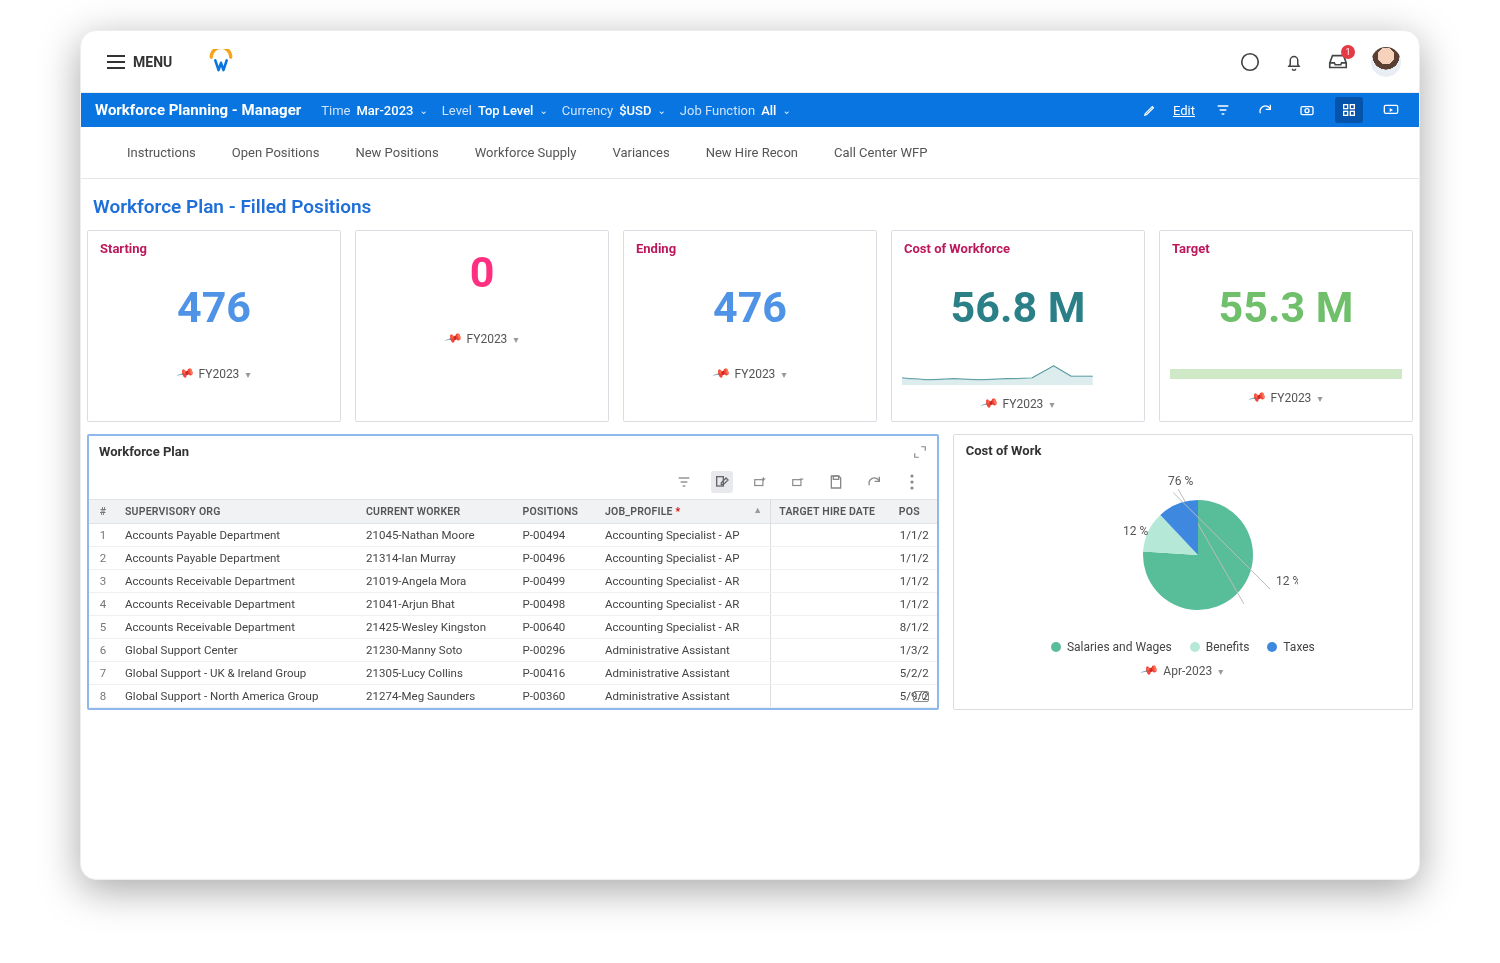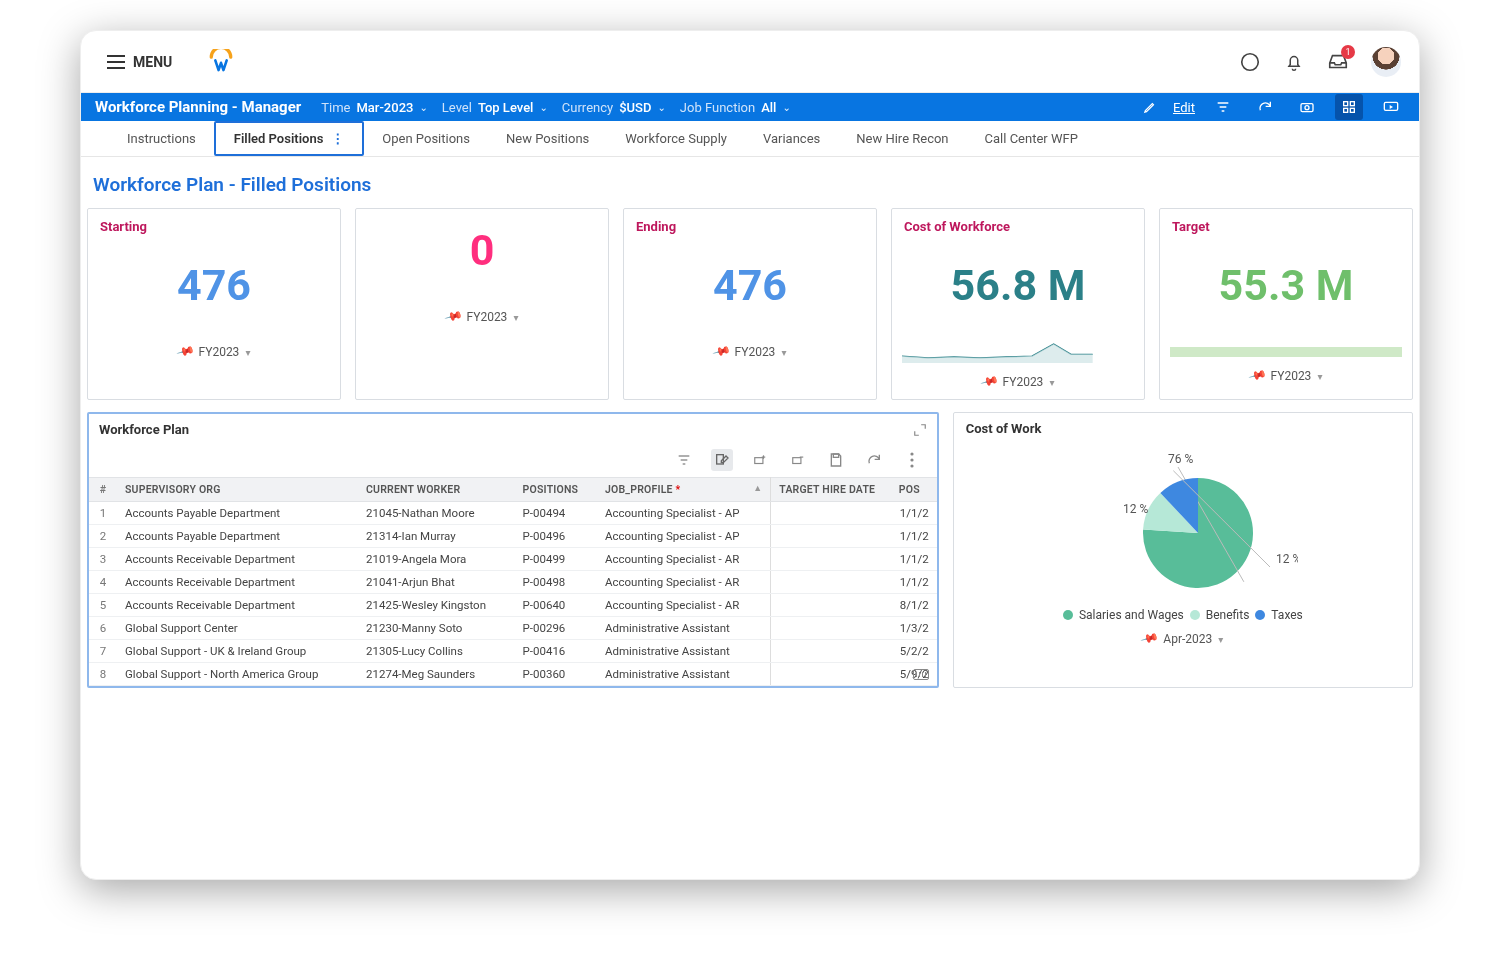--- a/index.html
+++ b/index.html
@@ -11,32 +11,32 @@
   .hamburger { width:18px; height:14px; display:flex; flex-direction:column; justify-content:space-between;}
   .hamburger span{height:2px;background:#333;display:block;}
   .logo { margin-left:28px; width:26px; height:26px; }
   .search { flex:0 0 470px; margin-left:auto; margin-right:auto; display:flex; align-items:center; background:#eef0f2; border-radius:24px; height:40px; padding:0 18px; color:#777; gap:10px;}
   .search input { border:none; background:transparent; outline:none; font-size:15px; flex:1; color:#444;}
   .top-icons { display:flex; align-items:center; gap:22px; margin-left:auto;}
   .icon-btn { width:22px; height:22px; display:flex; align-items:center; justify-content:center; color:#555; cursor:pointer; position:relative;}
   .badge { position:absolute; top:-6px; right:-6px; background:#e63946; color:#fff; border-radius:50%; width:14px; height:14px; font-size:9px; display:flex; align-items:center; justify-content:center;}
   .avatar { width:30px; height:30px; border-radius:50%; background: radial-gradient(circle at 50% 30%, #f6d2bd 32%, #5a4033 33% 52%, #e9eef5 53%); }
   
-  .bluebar { background:#0875e1; height:28px; display:flex; align-items:center; padding:0 14px; color:#fff; font-size:13px; gap:14px;}
+  .bluebar { background:#0875e1; height:34px; display:flex; align-items:center; padding:0 14px; color:#fff; font-size:13px; gap:14px;}
   .bluebar .title { font-weight:700; font-size:15px; margin-right:6px;}
   .bluebar .param { display:flex; align-items:center; gap:6px;}
   .bluebar .param .lbl{color:#cfe3fa;}
   .bluebar .param .val{font-weight:500;}
   .bluebar .chev{font-size:10px;opacity:.9;}
   .bluebar .spacer{flex:1;}
   .bluebar .edit{display:flex;align-items:center;gap:16px;cursor:pointer;text-decoration:underline;}
   .mini-btn{width:28px;height:26px;border-radius:3px;display:flex;align-items:center;justify-content:center;cursor:pointer;}
   .mini-btn.active{background:#0553ab;}
   
-  .tabs { display:flex; align-items:center; gap:0; padding:0 28px; border-bottom:1px solid #e6e6e6; height:36px; font-size:13px; color:#555;}
+  .tabs { display:flex; align-items:center; gap:0; padding:0 28px; border-bottom:1px solid #e6e6e6; height:52px; font-size:13px; color:#555;}
   .tab { padding:0 18px; height:100%; display:flex; align-items:center; cursor:pointer;}
   .tab.active{ border:2px solid #1e6fd9; color:#333; font-weight:600; border-radius:2px; position:relative; background:#fff;}
   .tab .dots{ margin-left:8px; color:#1e6fd9;}
   
   .page-title{ color:#1e6fd9; font-size:19px; font-weight:600; padding:16px 6px 12px 6px;}
   .content{ padding:0 6px 10px 6px;}
   
   .kpis{ display:flex; gap:14px;}
   .card{ border:1px solid #d9dde2; border-radius:2px; background:#fff; flex:1; min-width:0; position:relative;}
   .card .hdr{ font-size:13px; font-weight:700; color:#be185d; padding:10px 12px;}
@@ -63,21 +63,21 @@
   table.grid th{ background:#f1f2f4; text-align:left; padding:5px 8px; font-weight:600; font-size:10.5px; color:#555; border-top:1px solid #e1e3e6;border-bottom:1px solid #e1e3e6; letter-spacing:.2px;}
   table.grid td{ padding:4px 8px; border-bottom:1px solid #eef0f2;}
   table.grid td.num,table.grid th.num{ text-align:center;color:#777;}
   .astk{color:#d00;}
   .sep{border-left:1px solid #ddd;}
   .right-trunc{text-align:right;}
   
   .pie-panel{ flex:1;}
   .pie-panel .hdr{ font-size:13px; font-weight:700; padding:8px 12px;}
   .pie-wrap{ display:flex; flex-direction:column; align-items:center; padding:4px 10px 4px;}
-  .pie-legend{display:flex; gap:6px; font-size:12px; color:#444; margin-top:10px;}
+  .pie-legend{display:flex; gap:18px; font-size:12px; color:#444; margin-top:20px;}
   .lg{display:flex;align-items:center;gap:6px;}
   .dot{width:10px;height:10px;border-radius:50%;}
   .pie-panel .foot{ display:flex; align-items:center; justify-content:center; gap:6px; font-size:12px; color:#555; padding:6px 0 8px;}
   
   svg{display:block;}
   .kbd-ico{position:absolute;right:8px;bottom:6px;width:16px;height:11px;border:1px solid #888;border-radius:2px;}
   .kbd-ico::before{content:"";position:absolute;left:2px;right:2px;top:2px;bottom:2px;background:repeating-linear-gradient(90deg,#888 0 1px,transparent 1px 3px);} 
 </style>
 </head>
 <body>
@@ -186,24 +186,20 @@
         <svg width="18" height="16" viewBox="0 0 24 24" fill="none" stroke="#fff" stroke-width="2">
           <rect x="2" y="5" width="20" height="12" rx="2"></rect>
           <polygon points="10,9 10,15 15,12" fill="#fff" stroke="none"></polygon>
         </svg>
       </div>
   </div>
 
   <div class="tabs" id="tabs-host">
       <div class="tab">
         <span>Instructions</span>
-      </div>
-      <div class="tab active">
-        <span>Filled Positions</span>
-        <span class="dots">⋮</span>
       </div>
       <div class="tab">
         <span>Open Positions</span>
       </div>
       <div class="tab">
         <span>New Positions</span>
       </div>
       <div class="tab">
         <span>Workforce Supply</span>
       </div>

